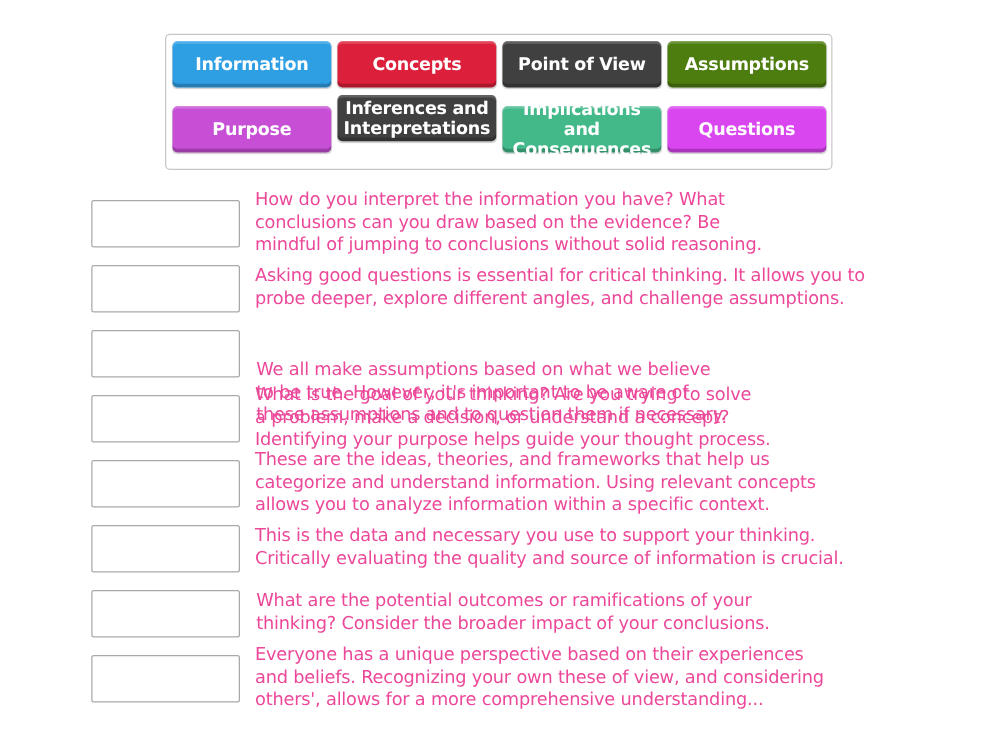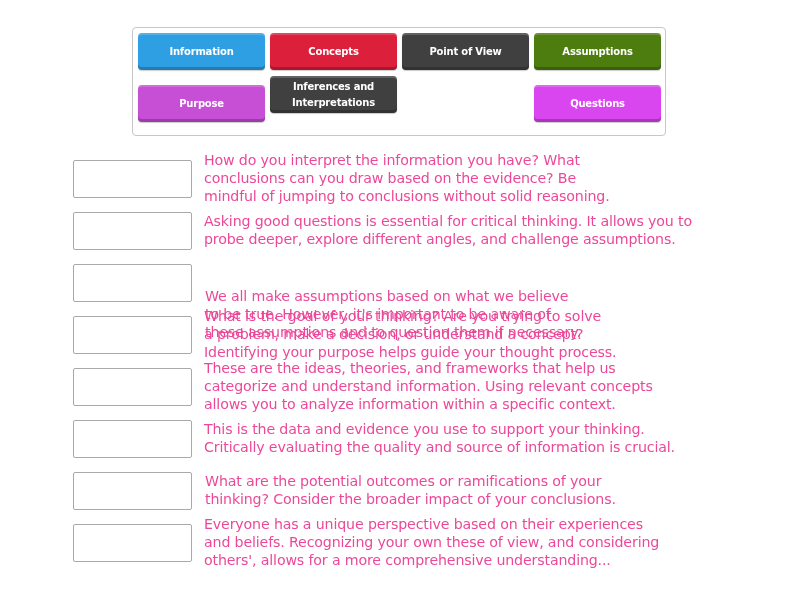--- a/index.html
+++ b/index.html
@@ -22,21 +22,21 @@
     background: #ffffff;
     box-sizing: border-box;
   }
   .tile {
     position: absolute;
     width: 127px;
     height: 37px;
     border-radius: 4px;
     color: #ffffff;
     font-weight: bold;
-    font-size: 10px;
+    font-size: 14px;
     line-height: 16px;
     display: flex;
     align-items: center;
     justify-content: center;
     text-align: center;
     box-sizing: border-box;
     cursor: grab;
     box-shadow: inset 0 -3px 0 rgba(0,0,0,0.22), inset 0 2px 0 rgba(255,255,255,0.18), 0 1px 1px rgba(0,0,0,0.2);
     letter-spacing: -0.2px;
   }
@@ -81,20 +81,23 @@
     </div>
   <div class="tile" style="left: 401px; top: 5px; background: #4d7c0f;">
       <span>Assumptions</span>
     </div>
   <div class="tile" style="left: 5px; top: 57px; background: rgb(198, 79, 213);">
       <span>Purpose</span>
     </div>
   <div class="tile" style="left: 137px; top: 48px; background: #404040; justify-content: flex-end;">
       <span>Inferences and Interpretations</span>
     </div>
+  <div class="tile" style="left: 269px; top: 57px; background: rgb(67, 185, 138);">
+      <span>Implications and Consequences</span>
+    </div>
   <div class="tile" style="left: 401px; top: 57px; background: #d946ef;">
       <span>Questions</span>
     </div>
 </div>
 
 <div class="row" style="top:151px;">
   <div class="drop-box" style="top:9px;"></div>
   <div class="clue" style="top:0px; left:131px;">How do you interpret the information you have? What
 conclusions can you draw based on the evidence? Be
 mindful of jumping to conclusions without solid reasoning.</div>
@@ -122,21 +125,21 @@
 
 <div class="row" style="top:359px;">
   <div class="drop-box" style="top:9px;"></div>
   <div class="clue" style="top:0px; left:131px;">These are the ideas, theories, and frameworks that help us
 categorize and understand information. Using relevant concepts
 allows you to analyze information within a specific context.</div>
 </div>
 
 <div class="row" style="top:411px;">
   <div class="drop-box" style="top:9px;"></div>
-  <div class="clue" style="top:9px; left:131px;">This is the data and evidence you use to support your thinking.
+  <div class="clue" style="top:9px; left:131px;">This is the data and necessary you use to support your thinking.
 Critically evaluating the quality and source of information is crucial.</div>
 </div>
 
 <div class="row" style="top:463px;">
   <div class="drop-box" style="top:9px;"></div>
   <div class="clue" style="top:9px; left:132px;">What are the potential outcomes or ramifications of your
 thinking? Consider the broader impact of your conclusions.</div>
 </div>
 
 <div class="row" style="top:515px;">

